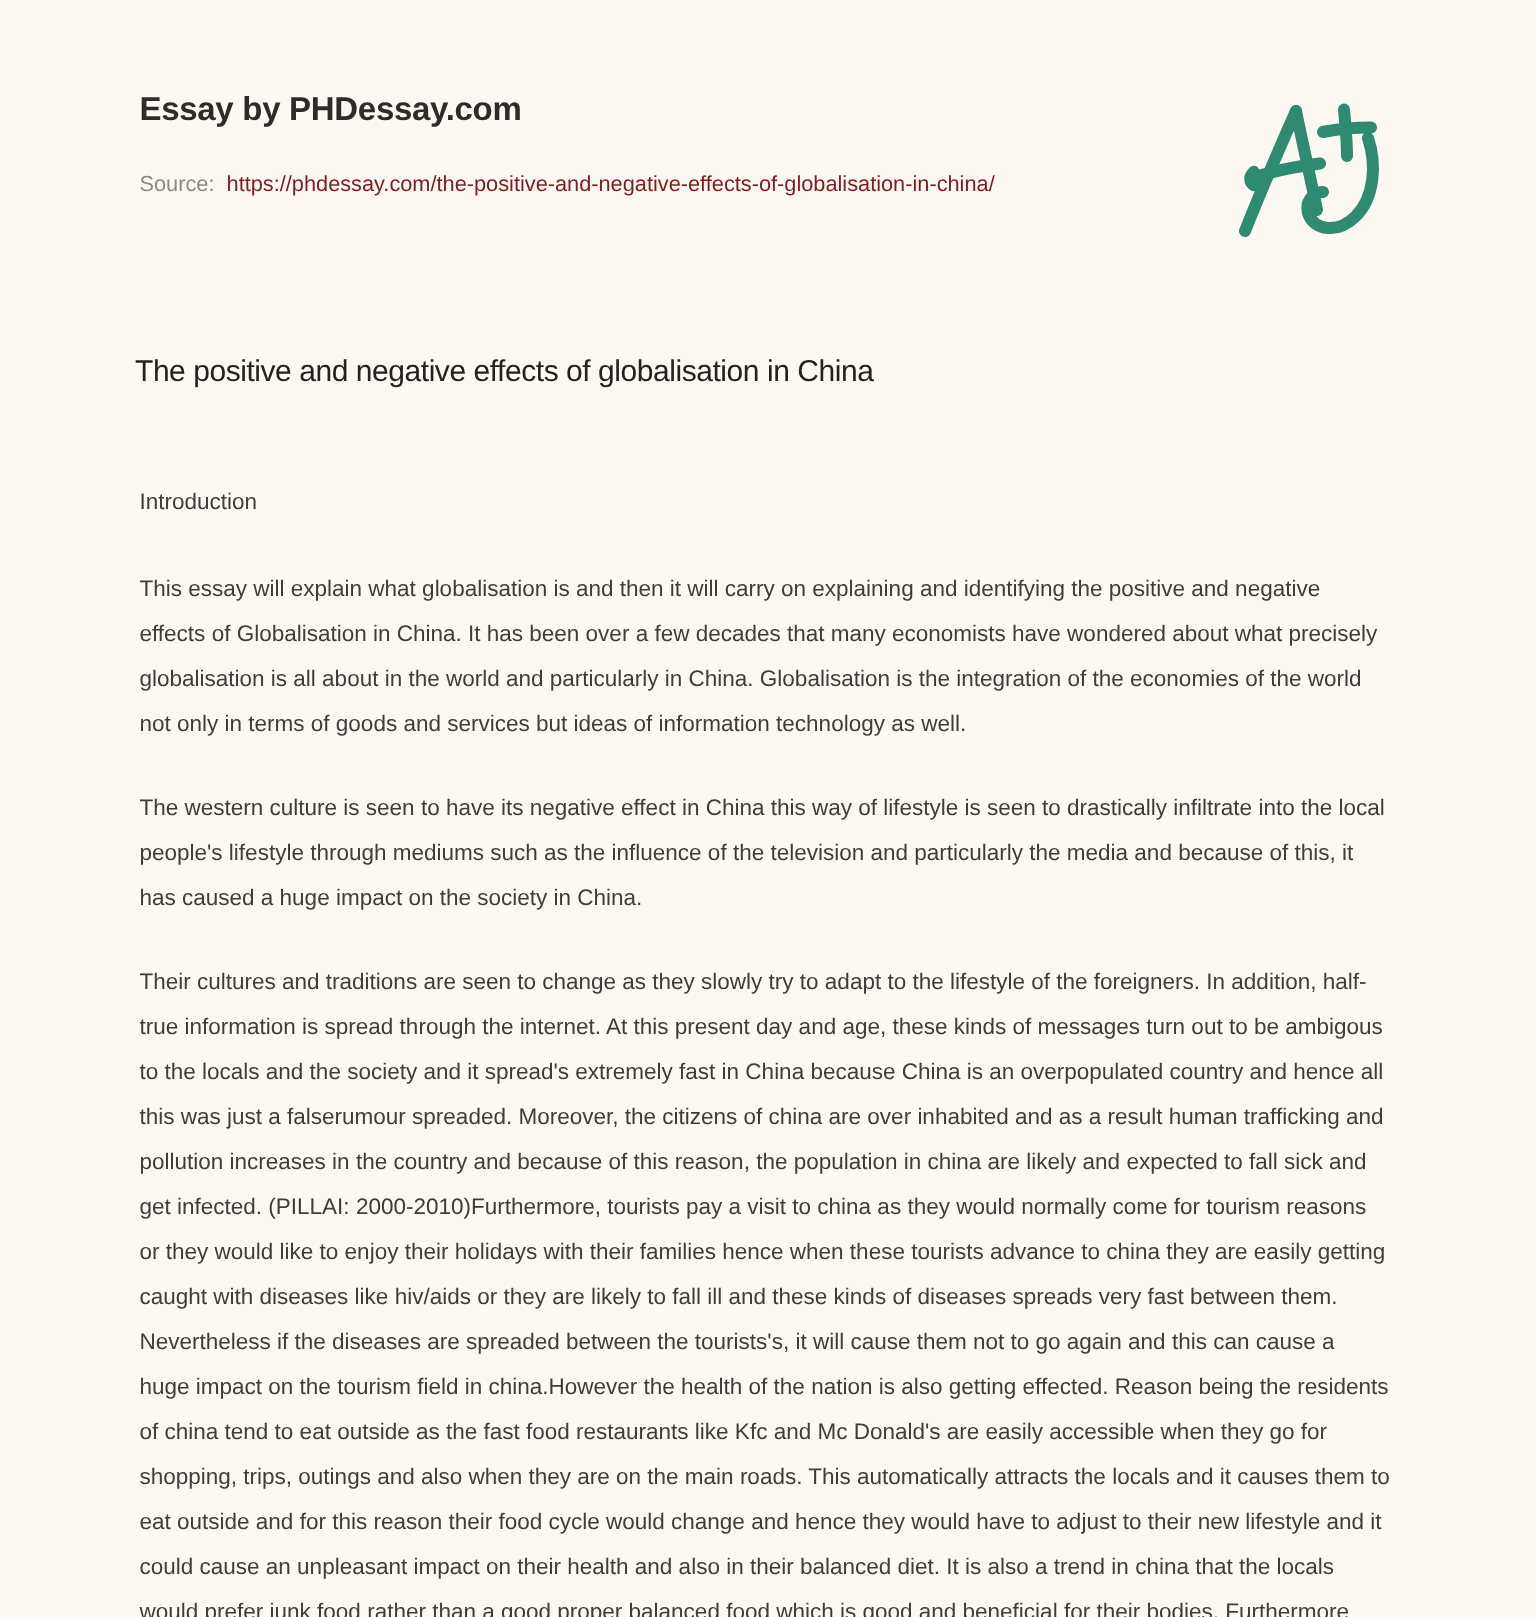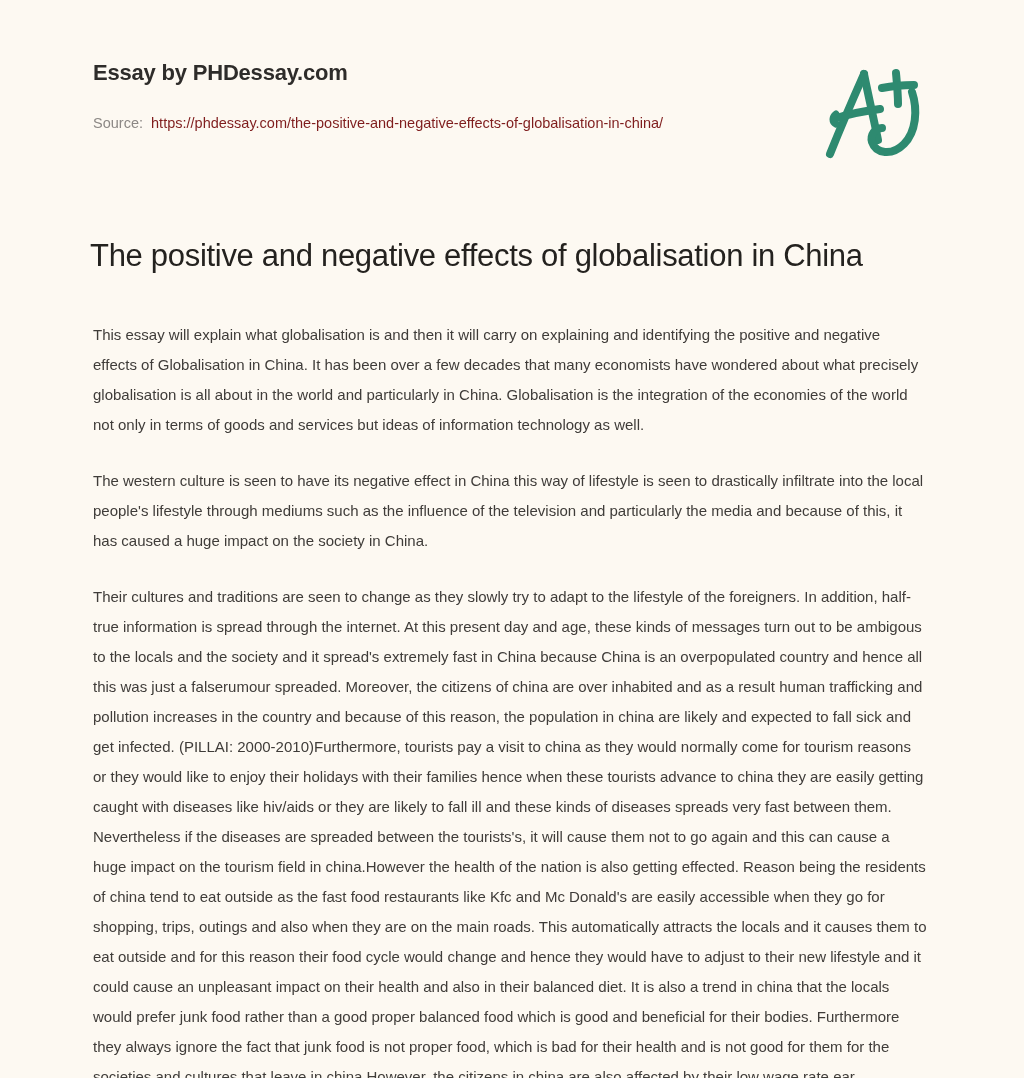--- a/index.html
+++ b/index.html
@@ -73,21 +73,21 @@
     width: 130px;
     height: 112px;
   }
 
   
   .doc-title {
     position: absolute;
     left: 90px;
     top: 214px;
     width: 870px;
-    font-size: 31px;
+    font-size: 20px;
     font-weight: 300;
     line-height: 42px;
     letter-spacing: -0.3px;
     color: #24221F;
   }
 
   
   .content {
     position: absolute;
     left: 93px;
@@ -140,20 +140,21 @@
 
           <path d="M100,30 C106,48 104,70 92,82 C80,94 64,92 60,80 C58,73 63,66 70,66" stroke-width="8"></path>
         </g>
       </svg>
     </div>
   </div>
 
   <h1 class="doc-title">The positive and negative effects of globalisation in China</h1>
 
   <div class="content">
+    <p class="intro-heading">Introduction</p>
 
     <p>This essay will explain what globalisation is and then it will carry on explaining and identifying the positive and negative effects of Globalisation in China. It has been over a few decades that many economists have wondered about what precisely globalisation is all about in the world and particularly in China. Globalisation is the integration of the economies of the world not only in terms of goods and services but ideas of information technology as well.</p>
 
     <p>The western culture is seen to have its negative effect in China this way of lifestyle is seen to drastically infiltrate into the local people's lifestyle through mediums such as the influence of the television and particularly the media and because of this, it has caused a huge impact on the society in China.</p>
 
     <p>Their cultures and traditions are seen to change as they slowly try to adapt to the lifestyle of the foreigners. In addition, half-true information is spread through the internet. At this present day and age, these kinds of messages turn out to be ambigous to the locals and the society and it spread's extremely fast in China because China is an overpopulated country and hence all this was just a falserumour spreaded. Moreover, the citizens of china are over inhabited and as a result human trafficking and pollution increases in the country and because of this reason, the population in china are likely and expected to fall sick and get infected. (PILLAI: 2000-2010)Furthermore, tourists pay a visit to china as they would normally come for tourism reasons or they would like to enjoy their holidays with their families hence when these tourists advance to china they are easily getting caught with diseases like hiv/aids or they are likely to fall ill and these kinds of diseases spreads very fast between them. Nevertheless if the diseases are spreaded between the tourists's, it will cause them not to go again and this can cause a huge impact on the tourism field in china.However the health of the nation is also getting effected. Reason being the residents of china tend to eat outside as the fast food restaurants like Kfc and Mc Donald's are easily accessible when they go for shopping, trips, outings and also when they are on the main roads. This automatically attracts the locals and it causes them to eat outside and for this reason their food cycle would change and hence they would have to adjust to their new lifestyle and it could cause an unpleasant impact on their health and also in their balanced diet. It is also a trend in china that the locals would prefer junk food rather than a good proper balanced food which is good and beneficial for their bodies. Furthermore they always ignore the fact that junk food is not proper food, which is bad for their health and is not good for them for the societies and cultures that leave in china.However, the citizens in china are also affected by their low wage rate ear</p>
   </div>
 
 </div>
 

